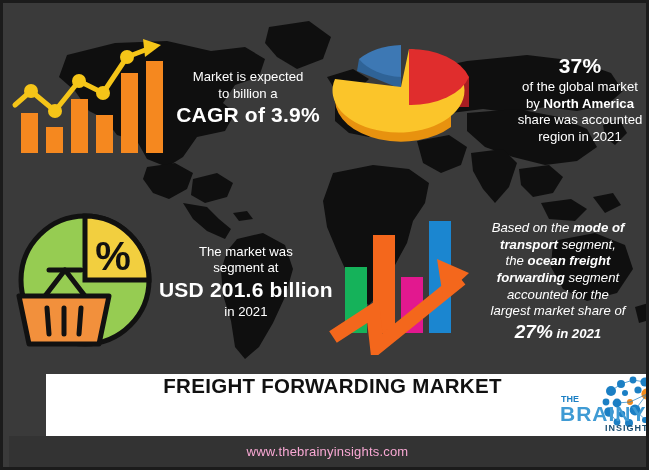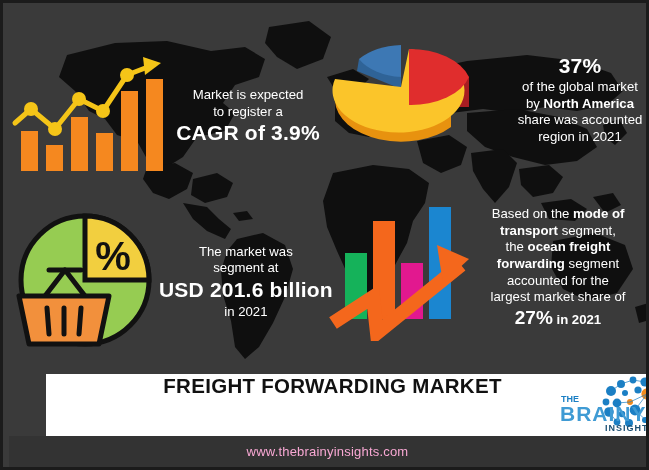--- a/index.html
+++ b/index.html
@@ -6,24 +6,24 @@
   body{font-family:"Liberation Sans",sans-serif;}
   #infographic{
     position:relative;width:649px;height:470px;overflow:hidden;
     background:#3a3a3a;border:3px solid #1b1b1b;box-sizing:border-box;
   }
   
   #map-layer{position:absolute;left:0;top:0;width:649px;height:372px;overflow:hidden;}
   #map-layer svg{position:absolute;left:-6px;top:4px;width:665px;height:360px;opacity:.95;}
   
   .quad{position:absolute;display:flex;align-items:center;}
-  #q-tl{left:6px;  top:24px;   width:318px;height:180px;}
+  #q-tl{left:6px;  top:6px;   width:318px;height:180px;}
   #q-tr{left:326px;top:6px;   width:318px;height:180px;gap:36px;}
   #q-bl{left:6px;  top:190px; width:318px;height:178px;}
-  #q-br{left:326px;top:176px; width:318px;height:178px;}
+  #q-br{left:326px;top:190px; width:318px;height:178px;font-style:italic;}
   .art{position:relative;flex:0 0 auto;}
   .copy{position:relative;flex:1 1 auto;color:#ffffff;text-align:center;line-height:1.26;}
   .copy .ln{display:block;white-space:nowrap;}
   .sm{font-size:13.2px;font-weight:400;}
   .hero{font-size:21px;font-weight:700;letter-spacing:.2px;}
   .b{font-weight:700;}
   
   #title-bar{
     position:absolute;left:6px;top:371px;width:637px;height:62px;background:#ffffff;
     display:flex;box-sizing:border-box;margin-left:37px;
@@ -109,21 +109,21 @@
           <circle cx="22" cy="56" r="7"></circle>
           <circle cx="46" cy="76" r="7"></circle>
           <circle cx="70" cy="46" r="7"></circle>
           <circle cx="94" cy="58" r="7"></circle>
           <circle cx="118" cy="22" r="7"></circle>
         </g>
       </svg>
     </div>
     <div class="copy">
       <span class="ln sm">Market is expected</span>
-      <span class="ln sm">to register a</span>
+      <span class="ln sm">to billion a</span>
       <span class="ln hero">CAGR of 3.9%</span>
     </div>
   </div>
 
   <div class="quad" id="q-tr">
     <div class="art">
       <svg width="148" height="140" viewBox="0 0 148 140" xmlns="http://www.w3.org/2000/svg">
 
         <path d="M6 74 A66 42 0 0 0 122 100 L122 78 A66 42 0 0 1 6 52 Z" fill="#e8920f"></path>
 

